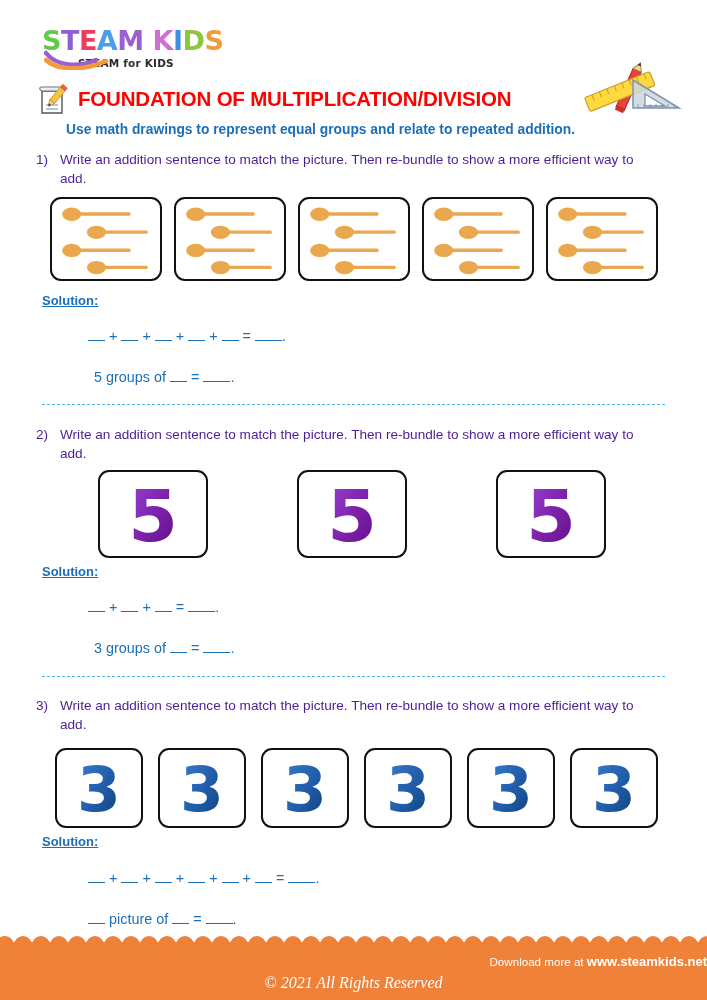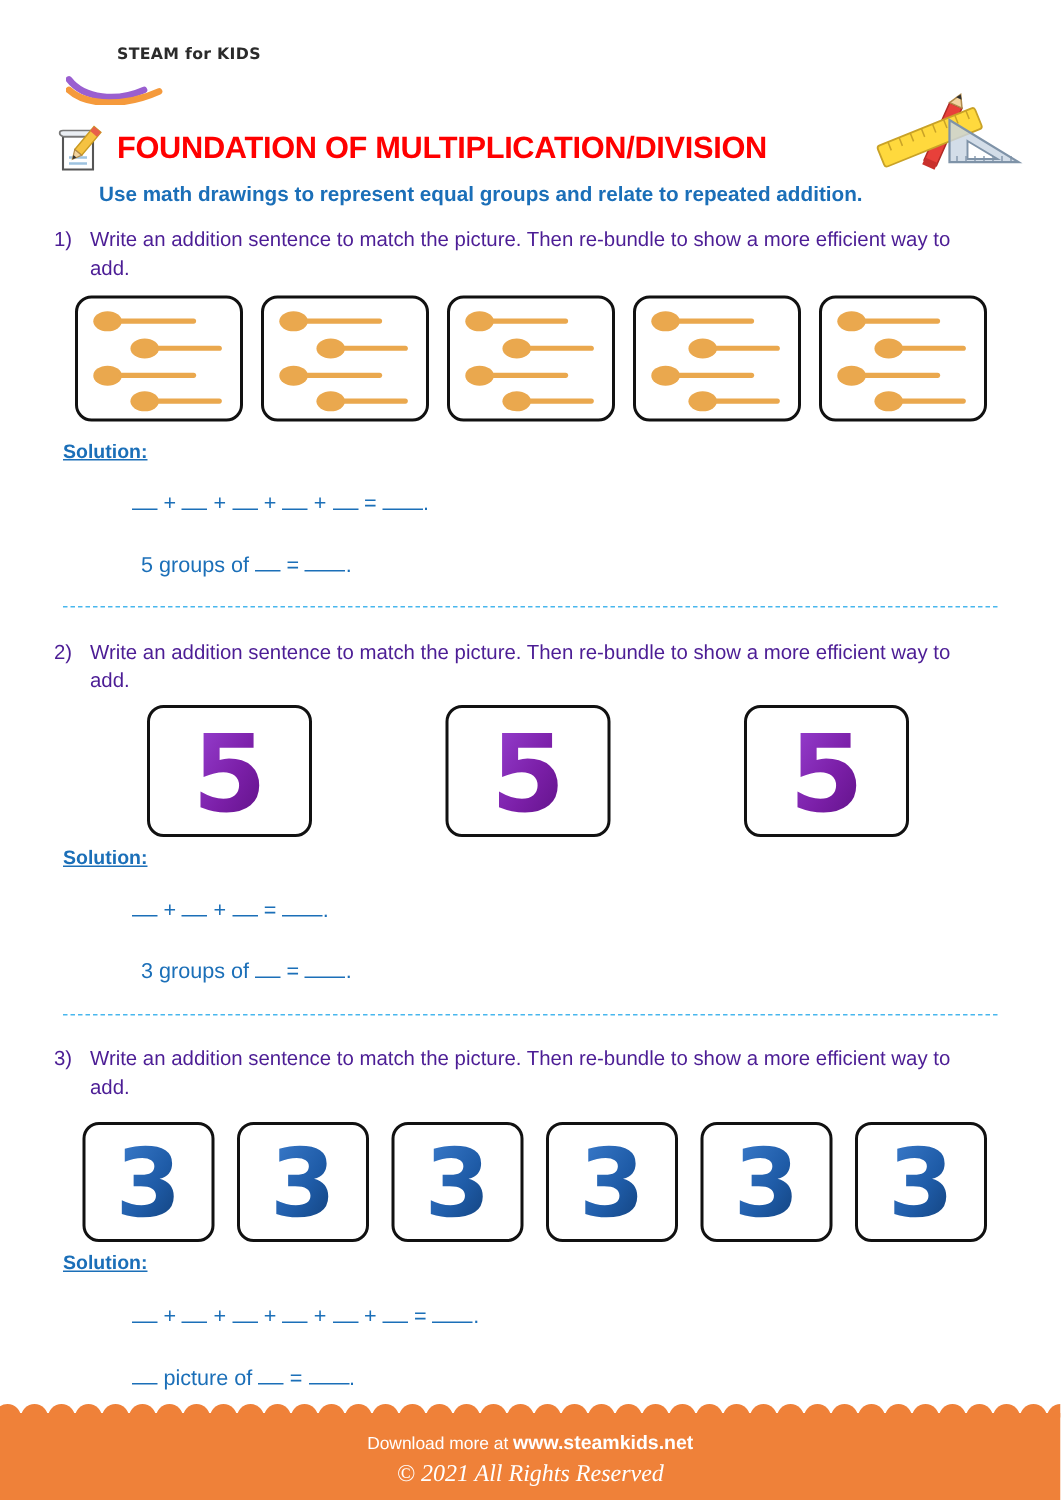--- a/index.html
+++ b/index.html
@@ -195,39 +195,43 @@
   .footer-text {
     position: absolute;
     left: 0; top: 12px;
     width: 707px;
     text-align: center;
     color: #ffffff;
   }
   .footer-l1 {
     font-size: 11.6px;
     font-family: "Liberation Sans", sans-serif;
+    text-align: right;
   }
   .footer-l1 b { font-size: 13px; font-weight: bold; }
   .footer-l2 {
     font-size: 16px;
     font-style: italic;
     margin-top: 5px;
     font-family: "Liberation Serif", serif;
   }
 </style>
 </head>
 <body>
 
 <div class="header">
 
   <div class="logo-block">
     <svg class="logo-swoosh" viewBox="0 0 70 26">
       <path d="M2 9 C12 22 34 24 52 16" stroke="#9a5fd0" stroke-width="4.5" fill="none" stroke-linecap="round"></path>
       <path d="M2 16 C14 27 40 27 62 17" stroke="#f59a3c" stroke-width="4.5" fill="none" stroke-linecap="round"></path>
     </svg>
+    <div class="logo-word">
+      <span style="color:#63c948">S</span><span style="color:#8e5fd4">T</span><span style="color:#ef3b5b">E</span><span style="color:#4a9fe8">A</span><span style="color:#9a5fd0">M</span><span style="display:inline-block;width:9px"></span><span style="color:#d06fd0">K</span><span style="color:#3f8fe0">I</span><span style="color:#8dc63f">D</span><span style="color:#f59a3c">S</span>
+    </div>
     <div class="logo-tag">STEAM for KIDS</div>
   </div>
 
 </div>
 
 <svg class="tools-icon" viewBox="0 0 110 62">
 
   <g transform="rotate(24 52 30)">
     <rect x="48" y="6" width="9" height="42" fill="#e8403a" stroke="#b02a25" stroke-width="1"></rect>
     <polygon points="48,6 57,6 52.5,-2" fill="#f2d4a0" stroke="#b08a4a" stroke-width="1"></polygon>

